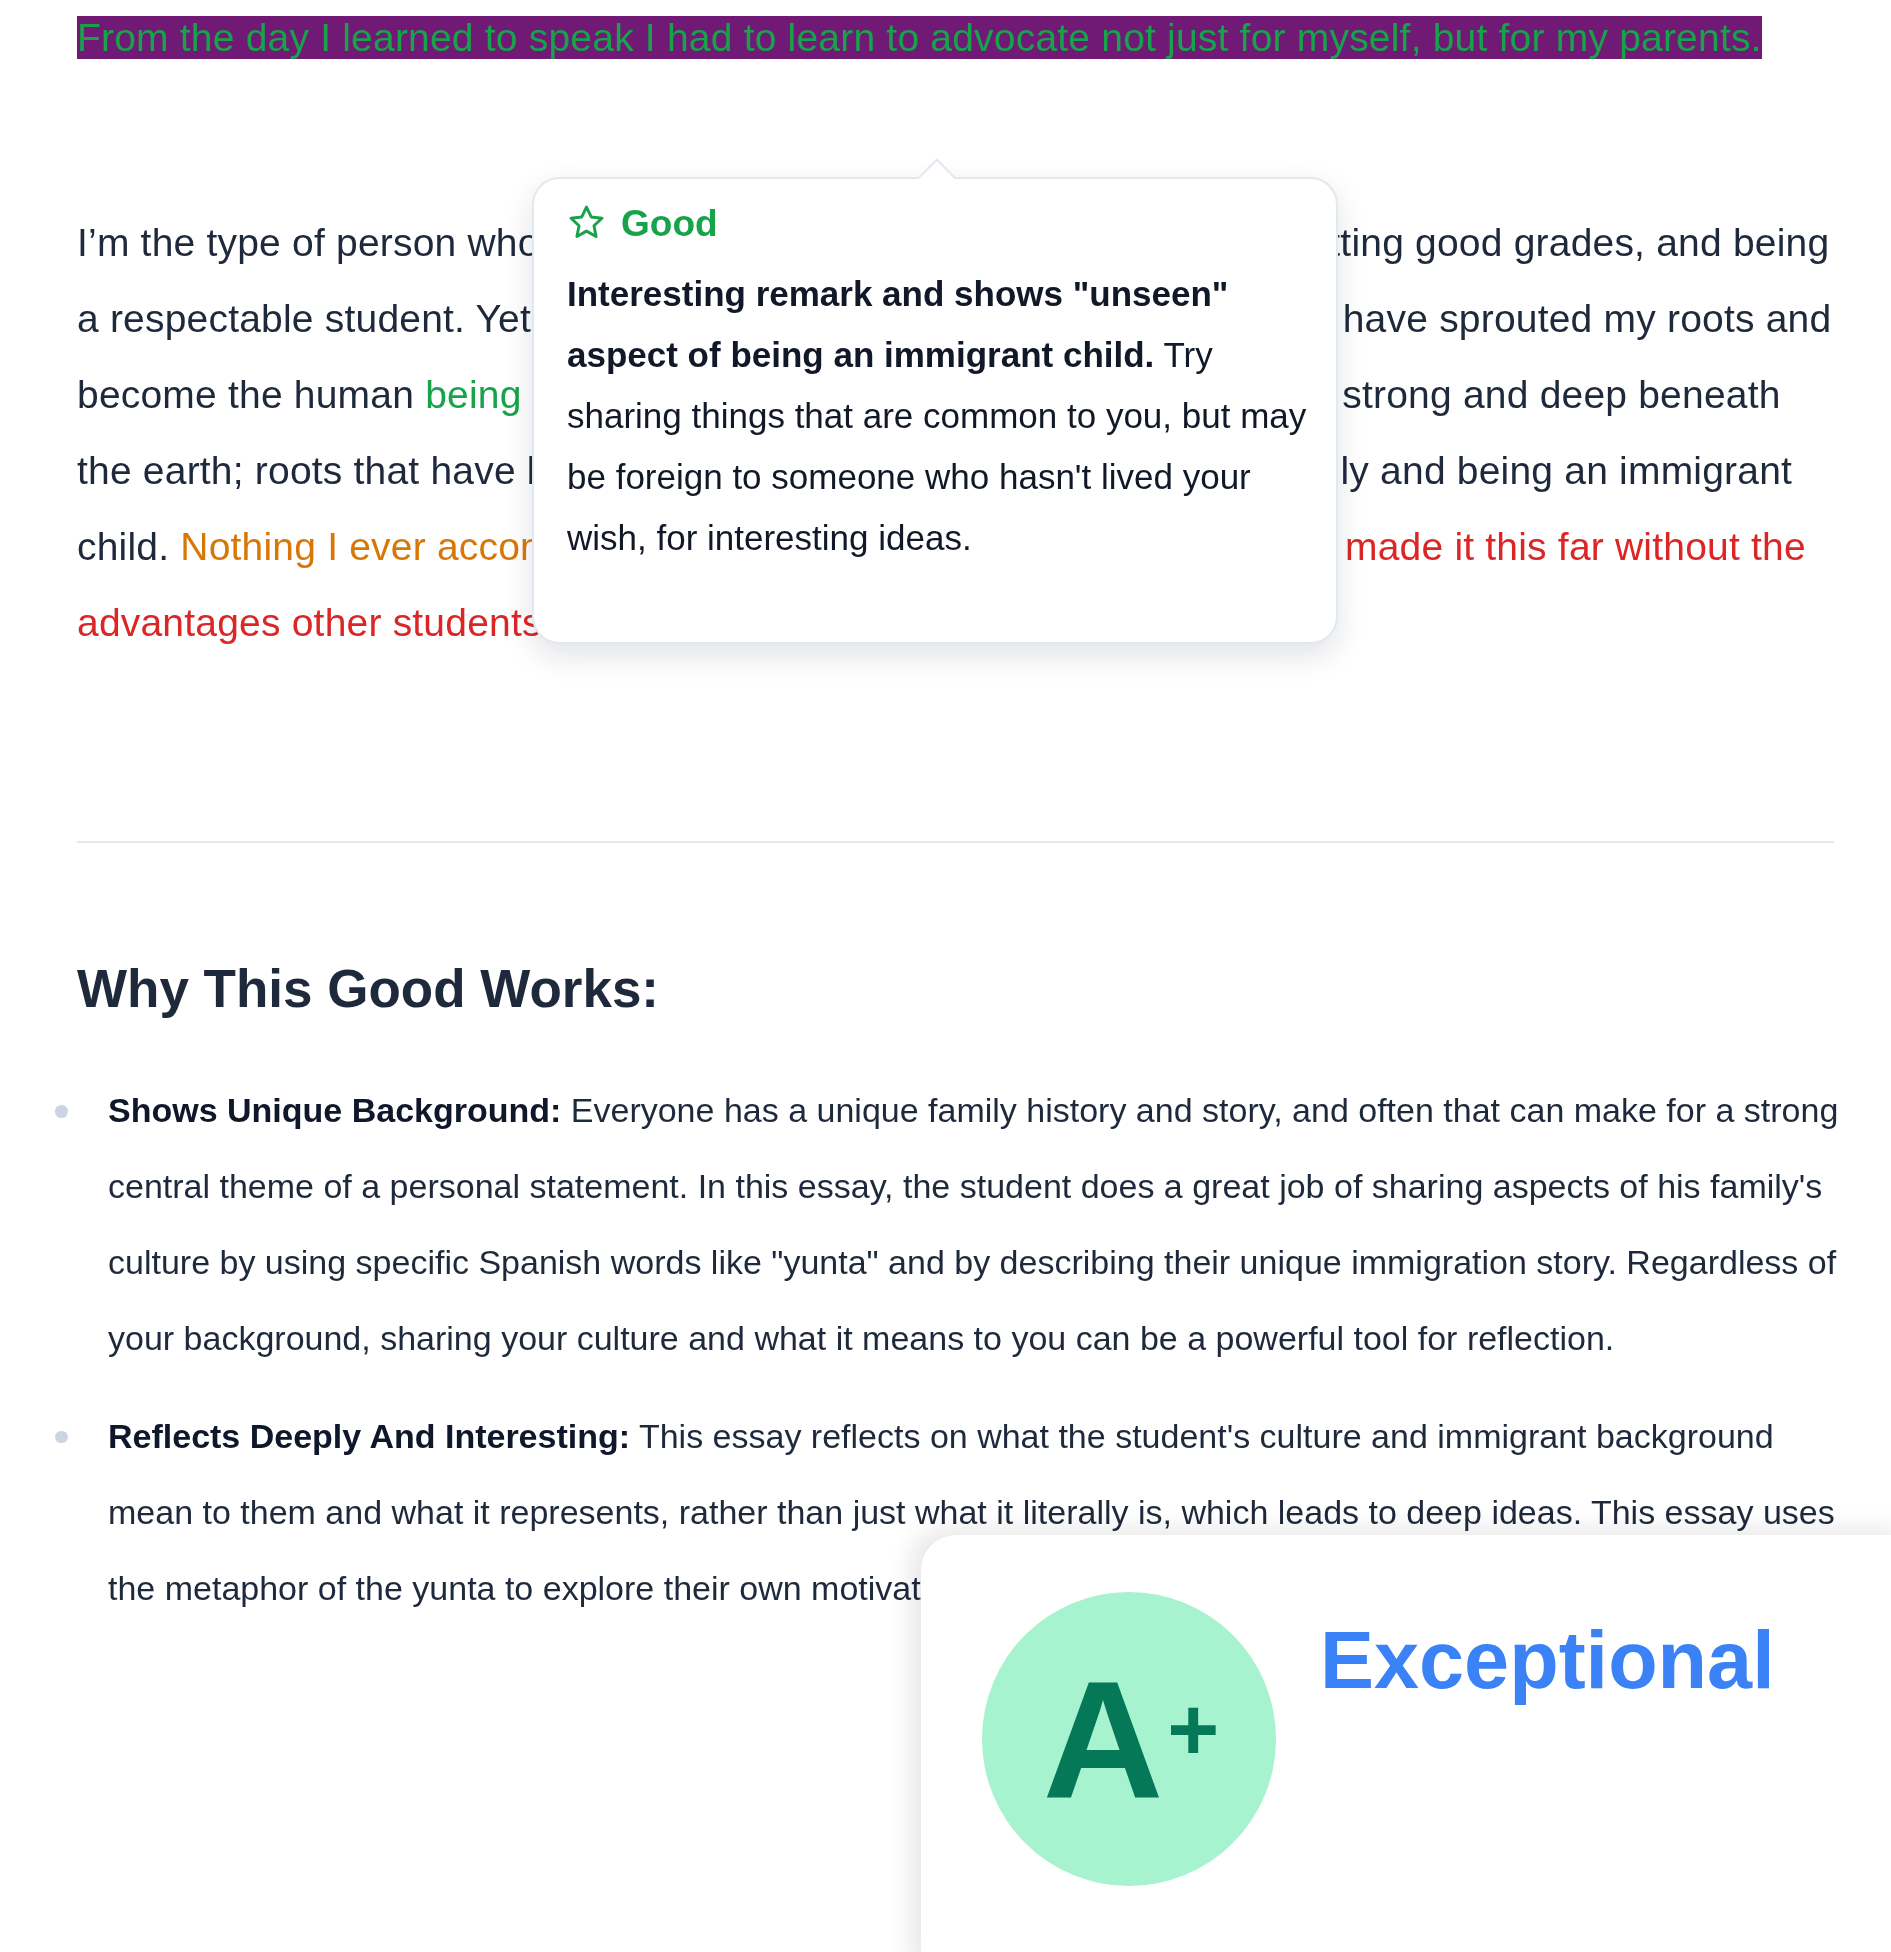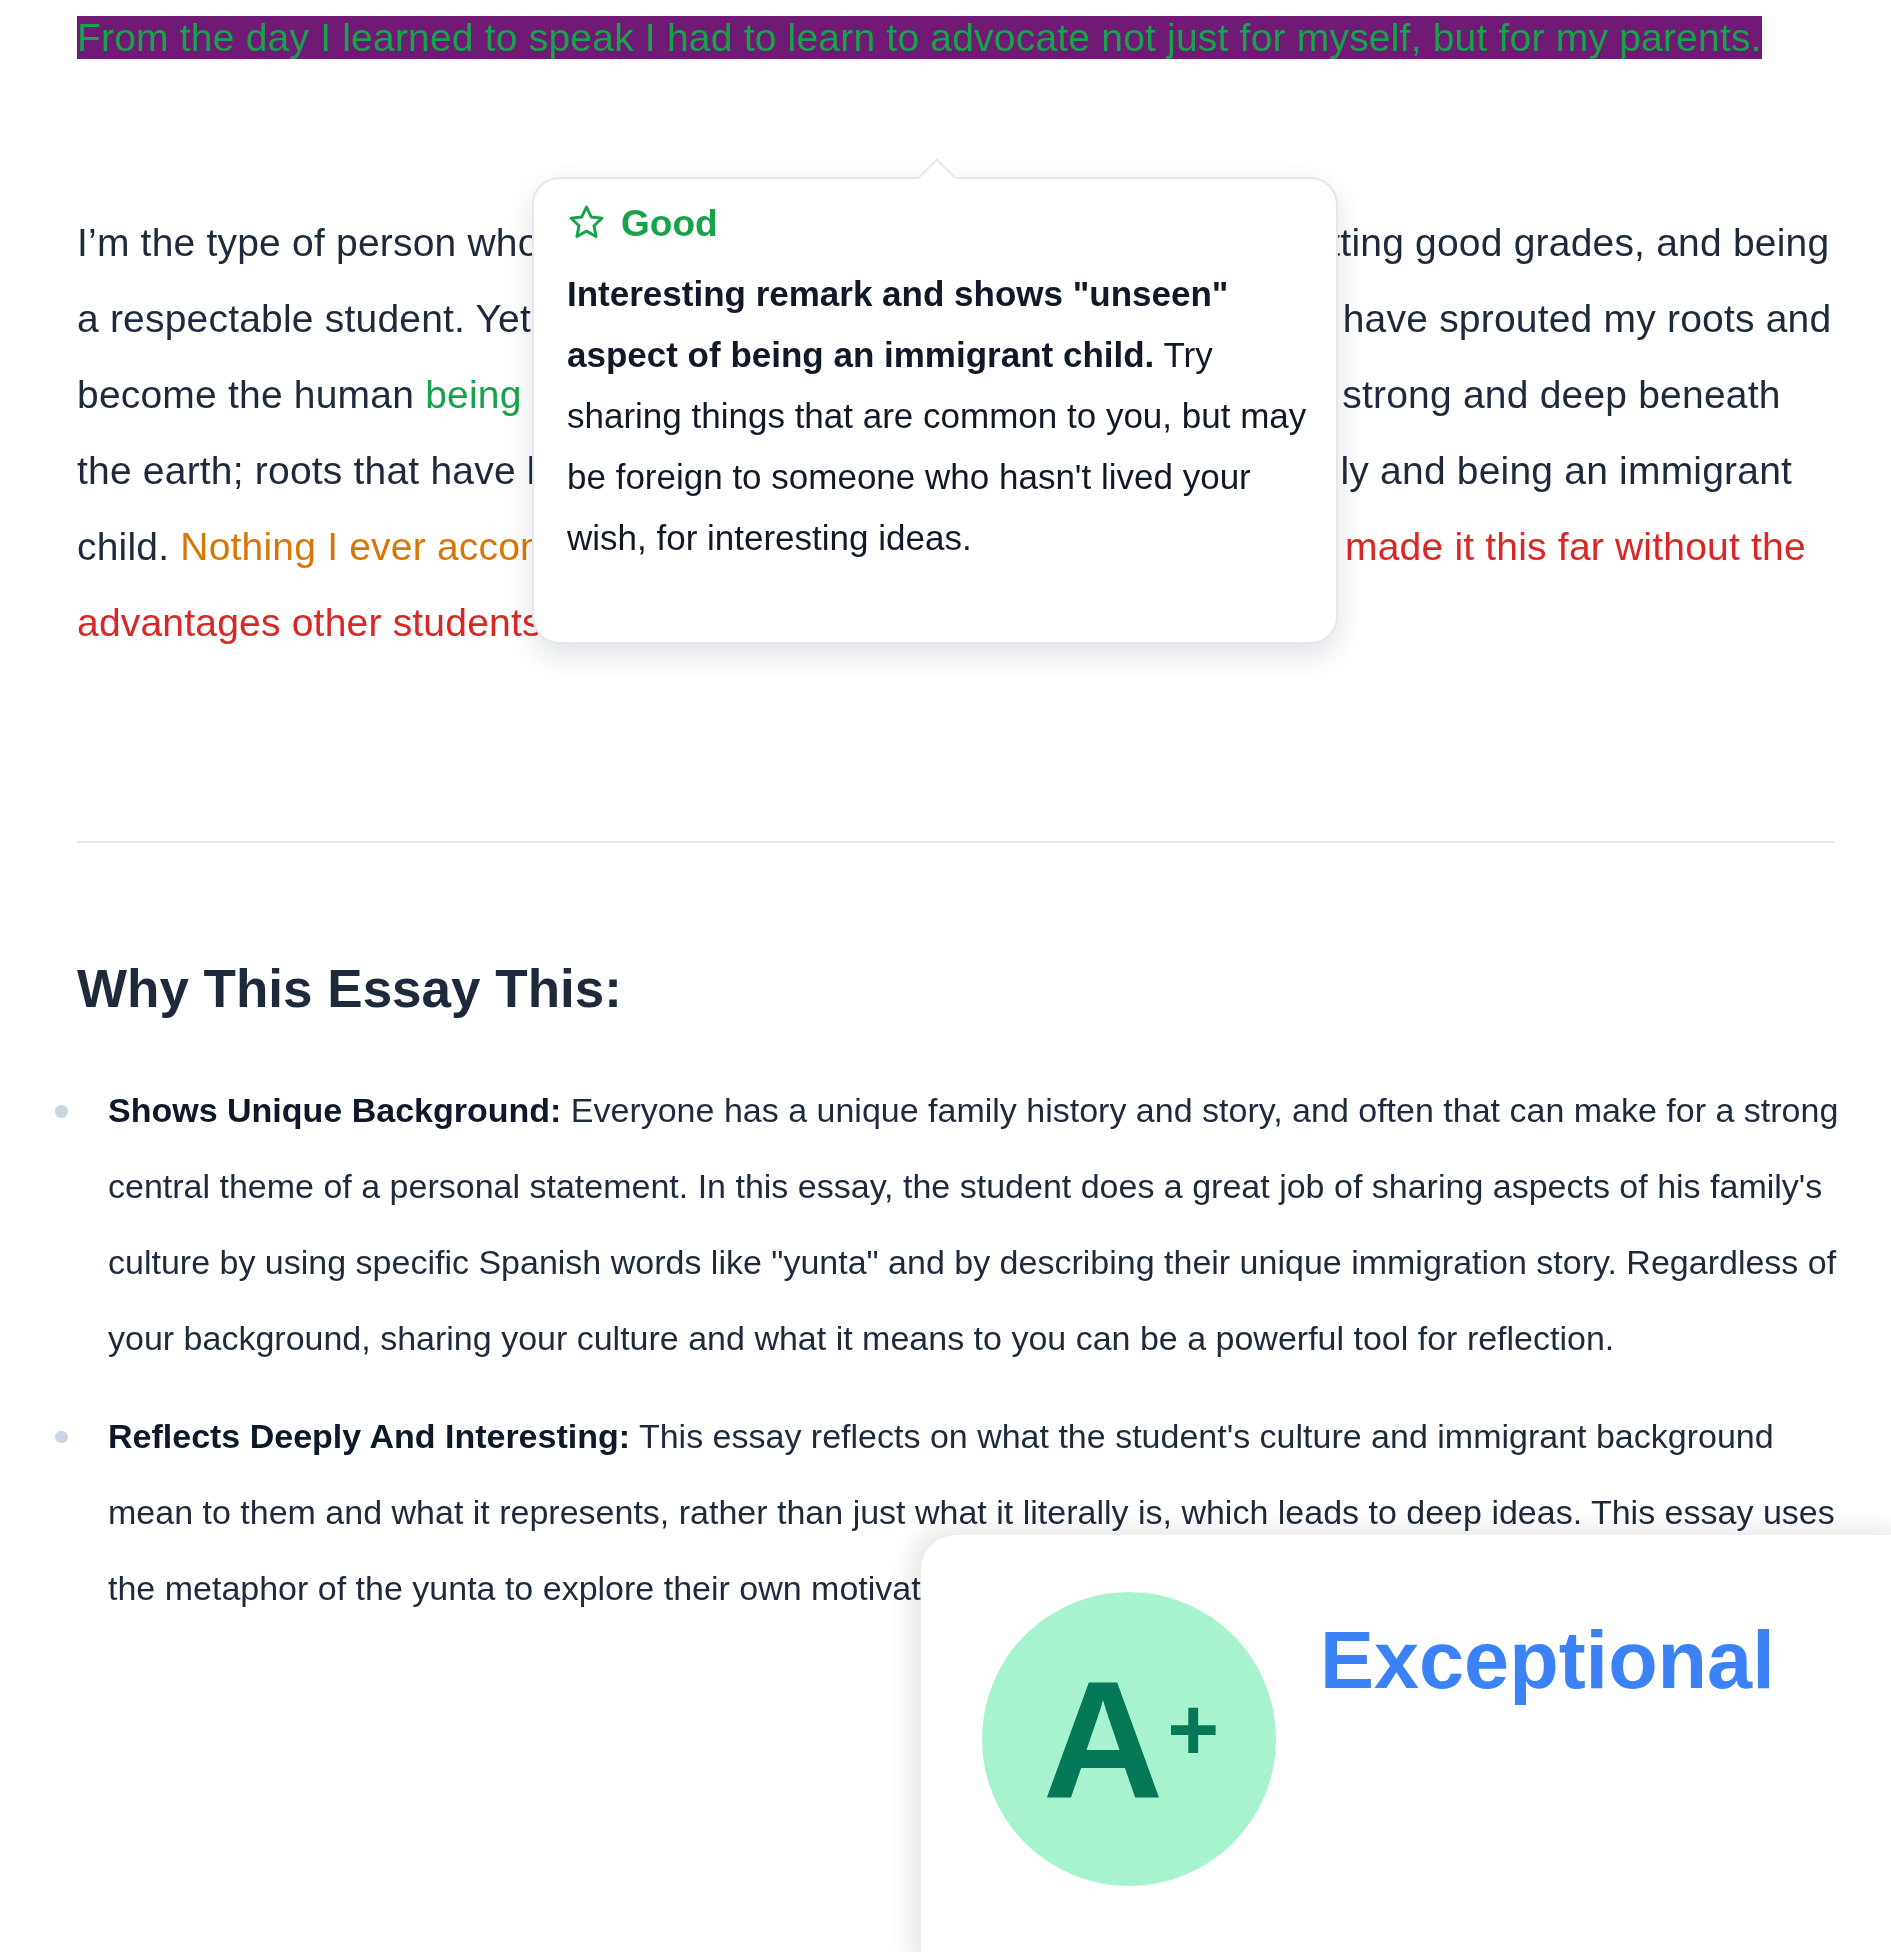--- a/index.html
+++ b/index.html
@@ -89,21 +89,21 @@
         <path d="M12 2.5l2.9 6.1 6.6.8-4.9 4.6 1.3 6.6L12 17.3l-5.9 3.3 1.3-6.6-4.9-4.6 6.6-.8z"></path>
       </svg>
     </span>
     <span class="popup-title">Good</span>
   </div>
   <div class="popup-body"><b>Interesting remark and shows "unseen" aspect of being an immigrant child.</b><span> Try sharing things that are common to you, but may be foreign to someone who hasn't lived your wish, for interesting ideas.</span></div>
 </div>
 
 <div class="divider"></div>
 
-<h2 class="heading">Why This Essay This:</h2>
+<h2 class="heading">Why This Good Works:</h2>
 
 <ul class="bullets">
   <li class="bullet">
     <span class="dot"></span>
     <b>Shows Unique Background:</b><span> Everyone has a unique family history and story, and often that can make for a strong central theme of a personal statement. In this essay, the student does a great job of sharing aspects of his family's culture by using specific Spanish words like "yunta" and by describing their unique immigration story. Regardless of your background, sharing your culture and what it means to you can be a powerful tool for reflection.</span>
   </li>
   <li class="bullet">
     <span class="dot"></span>
     <b>Reflects Deeply And Interesting:</b><span> This essay reflects on what the student's culture and immigrant background mean to them and what it represents, rather than just what it literally is, which leads to deep ideas. This essay uses the metaphor of the yunta to explore their own motivation for succeeding in life.</span>
   </li>

